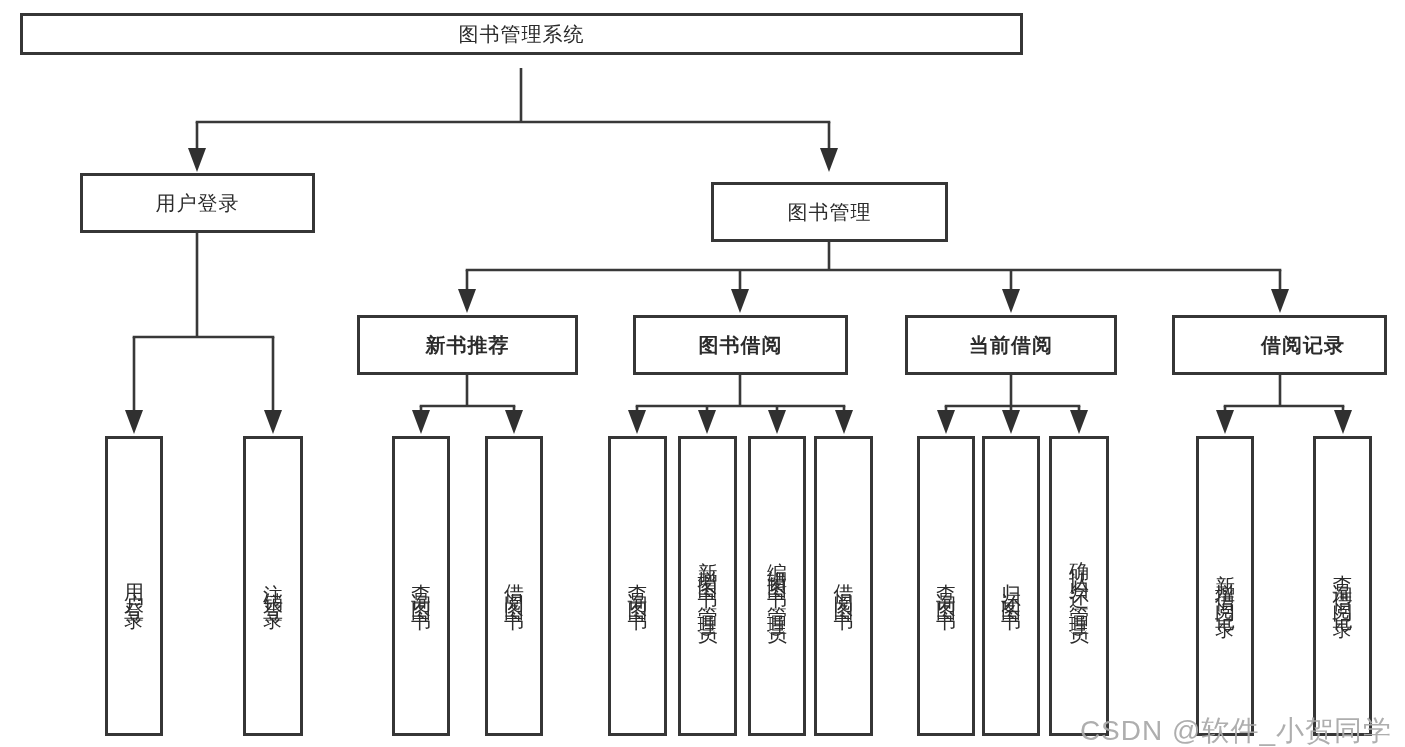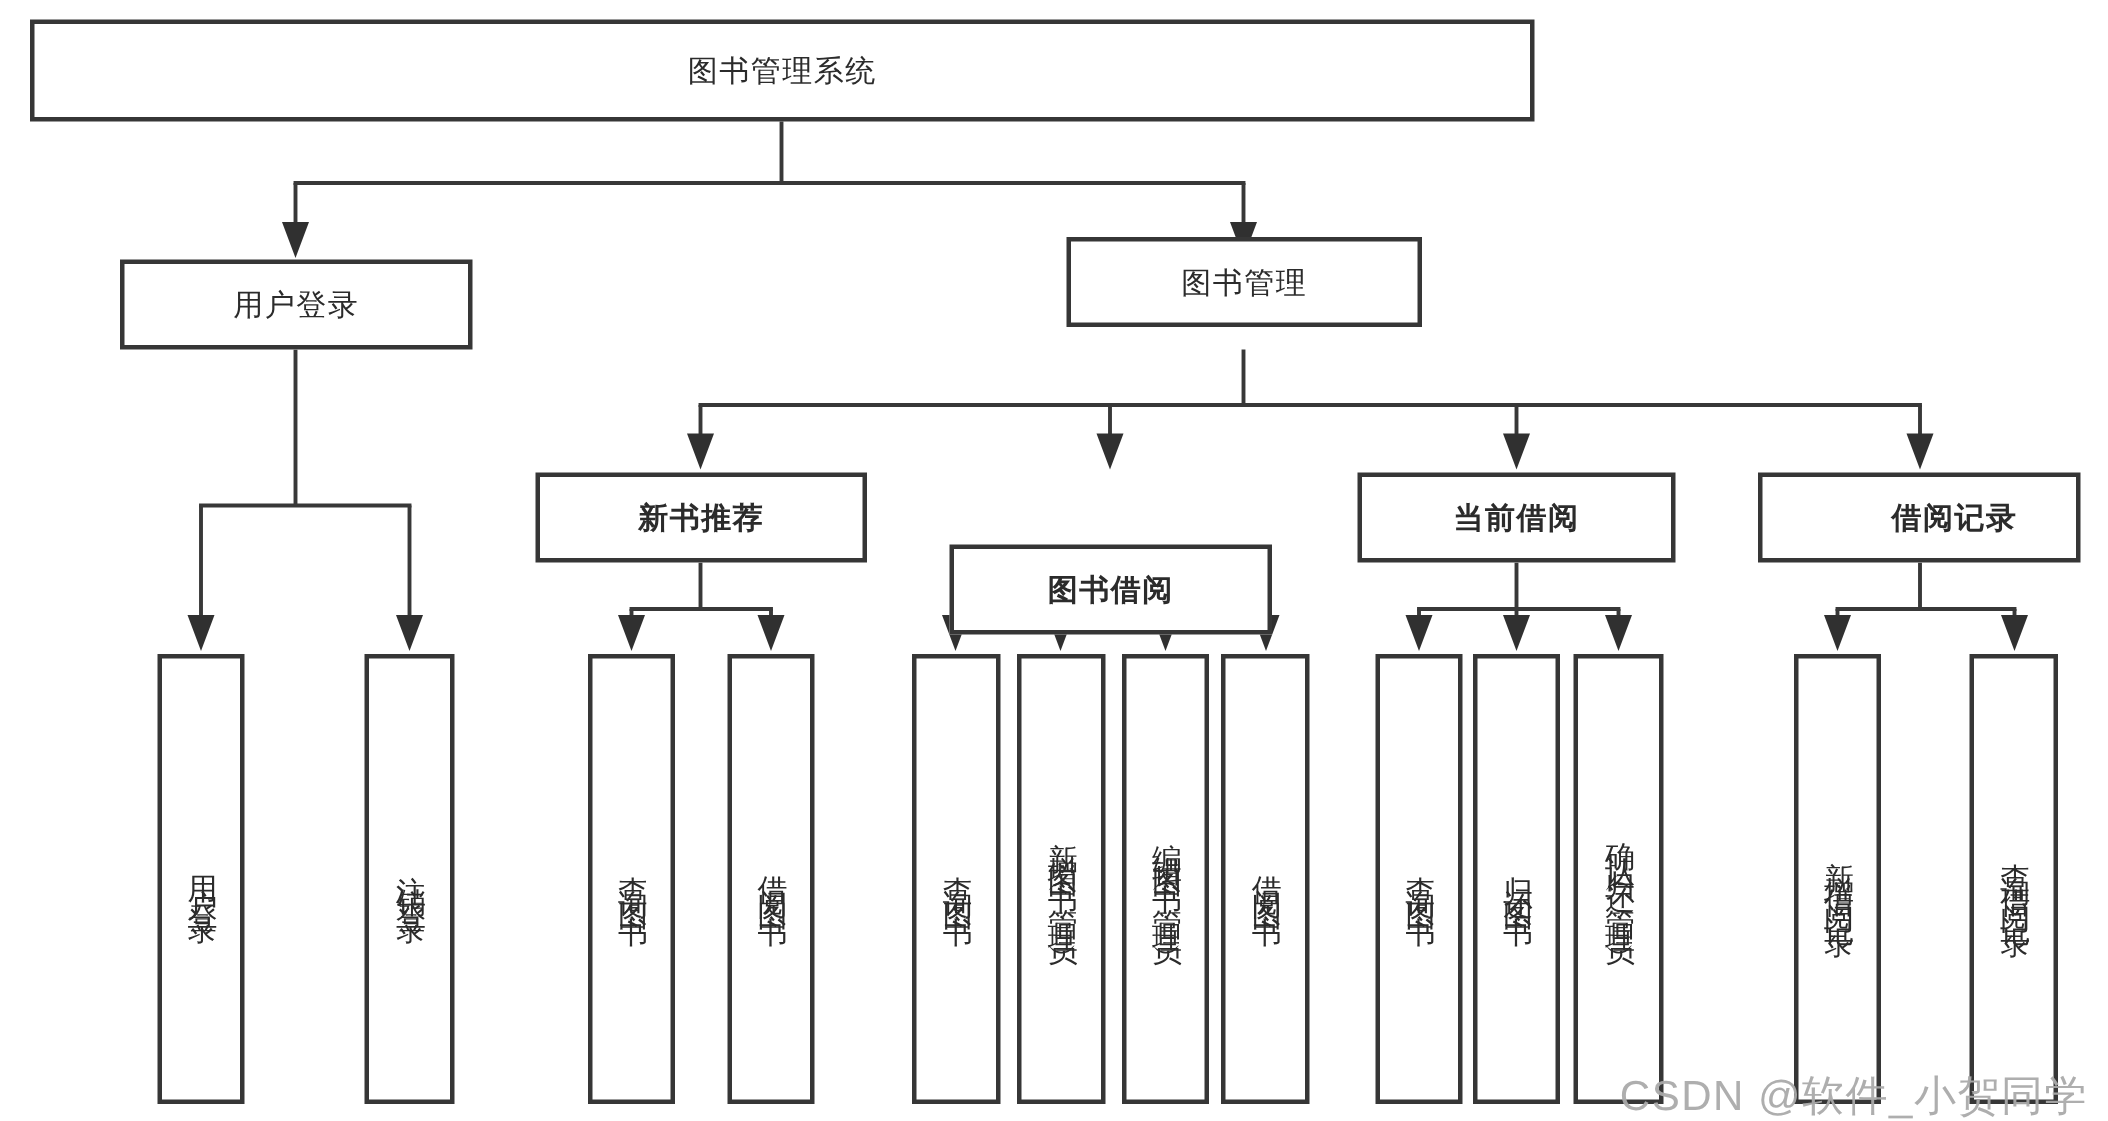--- a/index.html
+++ b/index.html
@@ -27,26 +27,26 @@
     border: 3px solid #363636;
     color: #2b2b2b;
     display: flex;
     align-items: center;
     justify-content: center;
     font-size: 20px;
     letter-spacing: 1px;
     z-index: 2;
     text-align: center;
   }
-  .node.root  { left: 20px;  top: 13px;  width: 1003px; height: 68px; }
+  .node.root  { left: 20px;  top: 13px;  width: 1003px; height: 42px; }
   .node.lvl2a { left: 80px;  top: 173px; width: 235px;  height: 60px; }
-  .node.lvl2b { left: 711px; top: 158px; width: 237px;  height: 60px; }
+  .node.lvl2b { left: 711px; top: 182px; width: 237px;  height: 60px; }
   .node.lvl3  { top: 315px; height: 60px; font-weight: bold; }
   .node.l3a { left: 357px;  width: 221px; }
-  .node.l3b { left: 633px;  width: 215px; margin-top: 48px; }
+  .node.l3b { left: 633px;  width: 215px; }
   .node.l3c { left: 905px;  width: 212px; text-align: center; }
   .node.l3d { left: 1172px; width: 215px; padding-left: 47px; }
   .node.leaf { top: 436px; height: 300px; }
   .leaf .vtext {
     writing-mode: vertical-rl;
     text-orientation: mixed;
     letter-spacing: 9px;
     line-height: 1.05;
     white-space: nowrap;
   }

